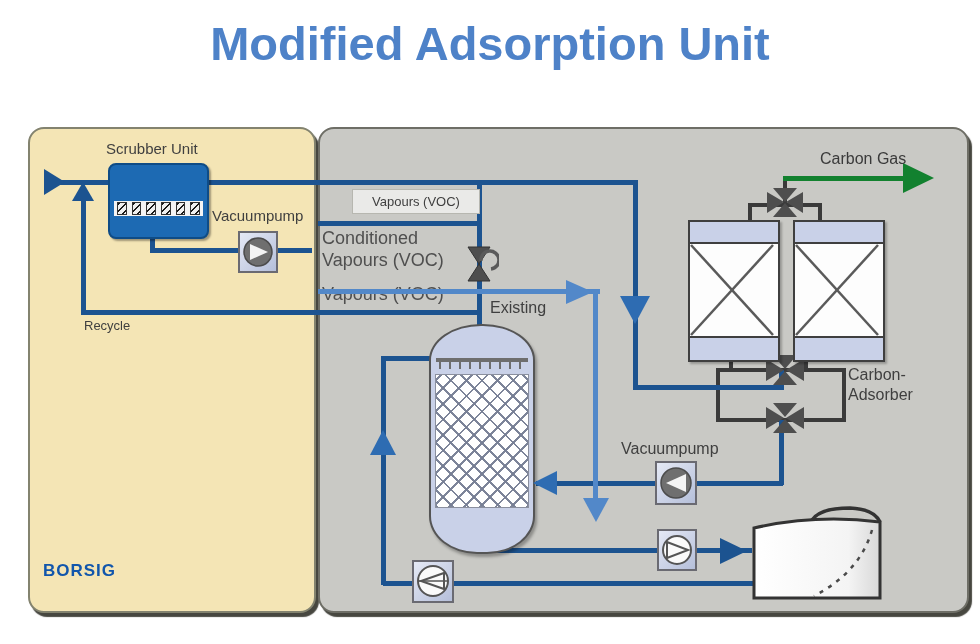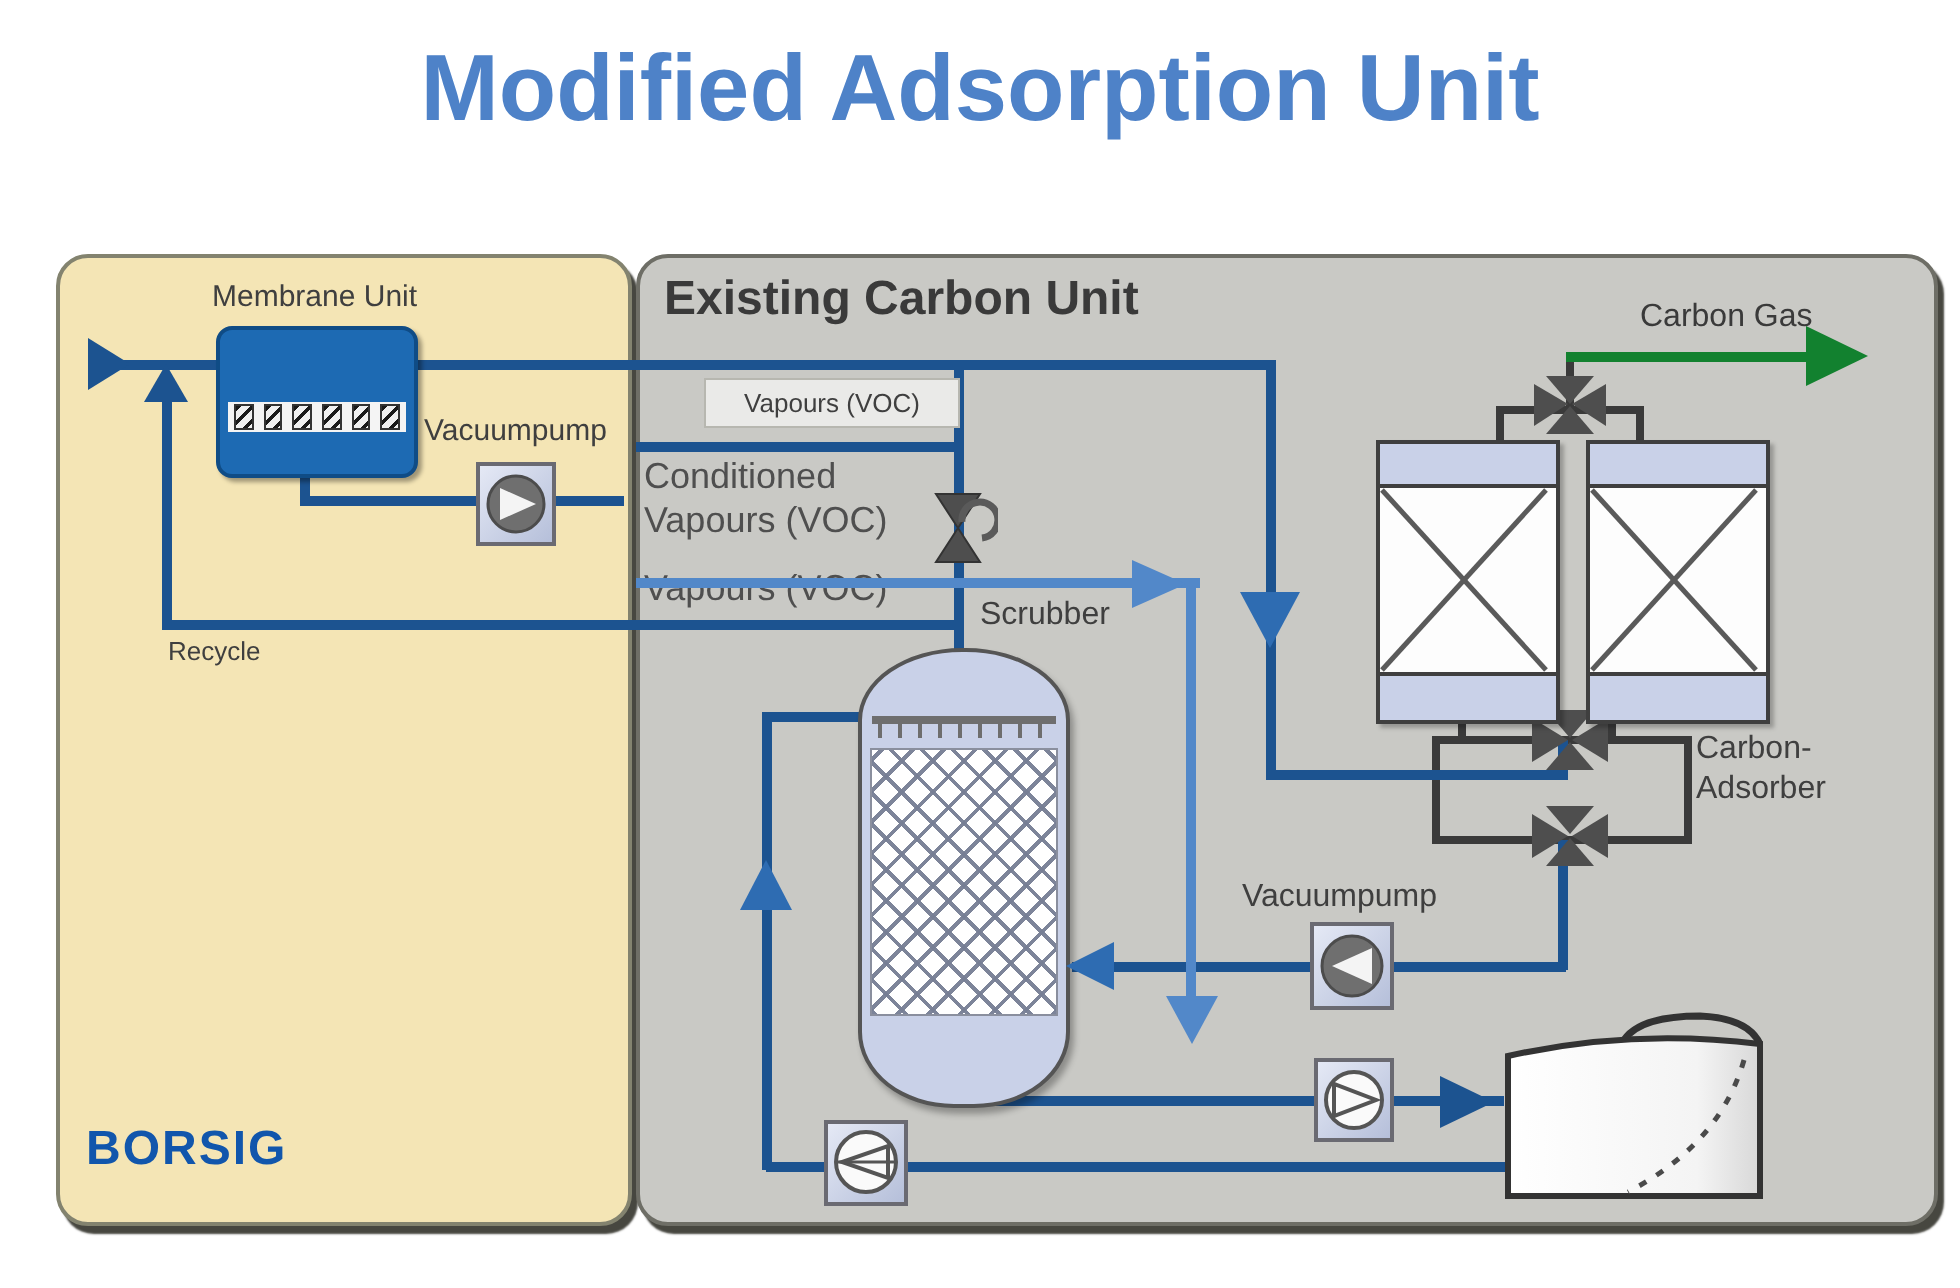--- a/index.html
+++ b/index.html
@@ -17,21 +17,21 @@
          border:2px solid #83836f;box-shadow:3px 4px 1px #474740;}
   .panel.gray{left:318px;top:127px;width:647px;height:482px;background:var(--c-gray);
          border:2px solid #6e6e66;box-shadow:3px 4px 1px #474740;}
   .pipe{position:absolute;background:var(--c-pipe);z-index:3;}
   .pipe.light{background:var(--c-pipe-light);z-index:6;}
   .pipe.steel{background:var(--c-steel);z-index:2;}
   .pipe.green{background:var(--c-green);z-index:3;}
   .arr{position:absolute;width:0;height:0;z-index:5;}
   .lbl{position:absolute;color:var(--c-ink);z-index:7;white-space:nowrap;}
   .heading{font-size:24px;font-weight:bold;color:#3a3a3a;}
-  .brand{font-size:24px;font-weight:800;color:var(--c-brand);letter-spacing:1px;}
+  .brand{font-size:17px;font-weight:800;color:var(--c-brand);letter-spacing:1px;}
   .labelbox{position:absolute;left:352px;top:189px;width:126px;height:23px;background:#eaeae8;
          border:1px solid #b7b7b0;z-index:4;display:flex;align-items:center;justify-content:center;
          font-size:13px;color:#3f3f3f;}
   .membrane{position:absolute;left:108px;top:163px;width:97px;height:72px;background:#1d6ab3;
          border:2px solid #0f4c86;border-radius:8px;z-index:4;box-shadow:2px 2px 2px rgba(0,0,0,.35);}
   .mem-band{position:absolute;left:4px;top:36px;right:4px;height:15px;background:#f4f4f4;
          display:flex;gap:5px;padding:1px 3px;box-sizing:border-box;}
   .hatch{flex:1;background:repeating-linear-gradient(135deg,#1a1a1a 0 2px,#f0f0f0 2px 5px);border:1px solid #333;}
   .scrubber{position:absolute;left:429px;top:324px;width:102px;height:226px;background:var(--c-vessel);
          border:2px solid #555;border-radius:52px 52px 48px 48px / 36px 36px 38px 38px;z-index:4;
@@ -197,29 +197,28 @@
       <stop offset="0" stop-color="#ffffff"></stop>
           <stop offset=".75" stop-color="#f4f4f4"></stop>
           <stop offset="1" stop-color="#d8d8d8"></stop>
         </linearGradient>
       </defs>
     <path d="M4,22 Q66,8 130,16 L130,92 L4,92 Z" fill="url(#tg)" stroke="#333" stroke-width="3"></path>
     <path d="M62,14 Q70,2 100,2 Q124,3 130,16" fill="none" stroke="#333" stroke-width="3.5"></path>
     <path d="M122,24 Q110,66 64,90" fill="none" stroke="#4a4a4a" stroke-width="2.5" stroke-dasharray="4 6"></path>
   </svg>
 
-  <div class="lbl" style="left:106px;top:140px;font-size:15px">Membrane Unit</div>
+  <div class="lbl" style="left:106px;top:140px;font-size:15px">Scrubber Unit</div>
   <div class="lbl" style="left:212px;top:207px;font-size:15px">Vacuumpump</div>
   <div class="lbl" style="left:84px;top:318px;font-size:13px">Recycle</div>
   <div class="lbl brand" style="left:43px;top:561px">BORSIG</div>
 
-  <div class="lbl heading" style="left:332px;top:136px">Existing Carbon Unit</div>
   <div class="labelbox">Vapours (VOC)</div>
   <div class="lbl" style="left:322px;top:228px;font-size:18px;color:#4f4f4f">Conditioned</div>
   <div class="lbl" style="left:322px;top:250px;font-size:18px;color:#4f4f4f">Vapours (VOC)</div>
   <div class="lbl" style="left:322px;top:284px;font-size:18px;color:#4f4f4f;z-index:4">Vapours (VOC)</div>
-  <div class="lbl" style="left:490px;top:299px;font-size:16px">Scrubber</div>
+  <div class="lbl" style="left:490px;top:299px;font-size:16px">Existing</div>
   <div class="lbl" style="left:820px;top:150px;font-size:16px;color:#3a3a3a">Carbon Gas</div>
   <div class="lbl" style="left:621px;top:440px;font-size:16px">Vacuumpump</div>
   <div class="lbl" style="left:848px;top:366px;font-size:16px">Carbon-</div>
   <div class="lbl" style="left:848px;top:386px;font-size:16px">Adsorber</div>
 
 </div>
 
 </body></html>

